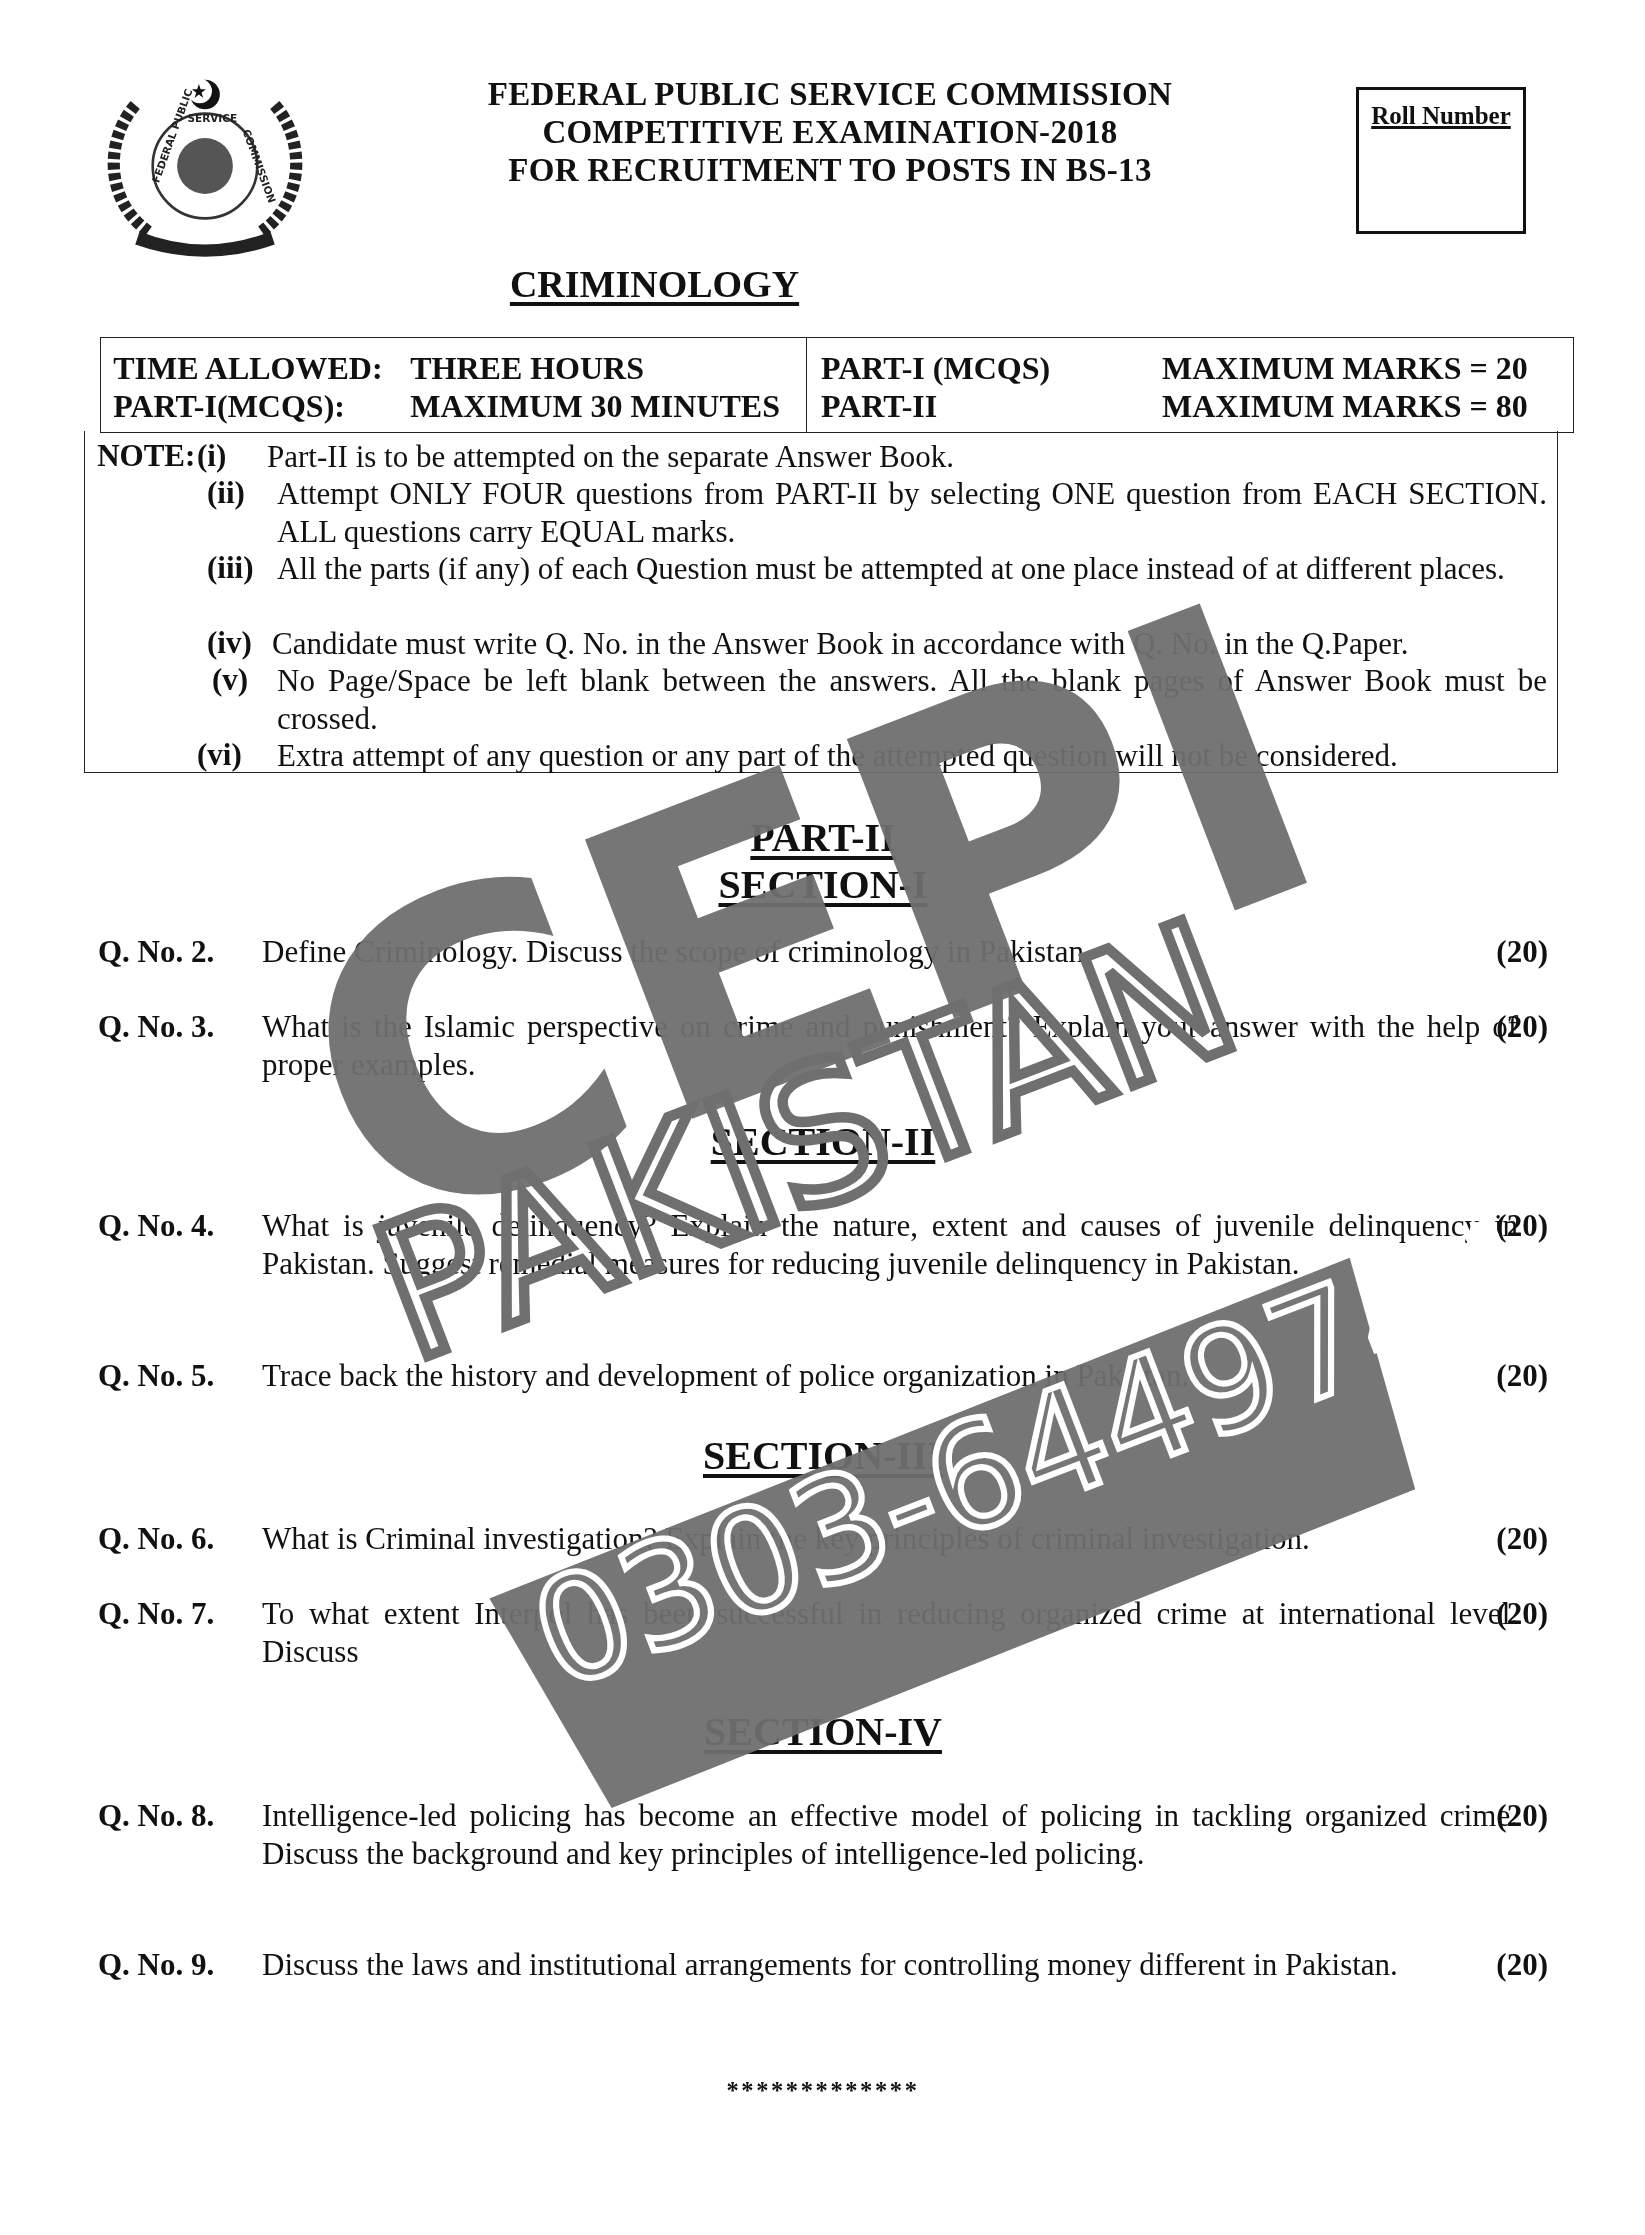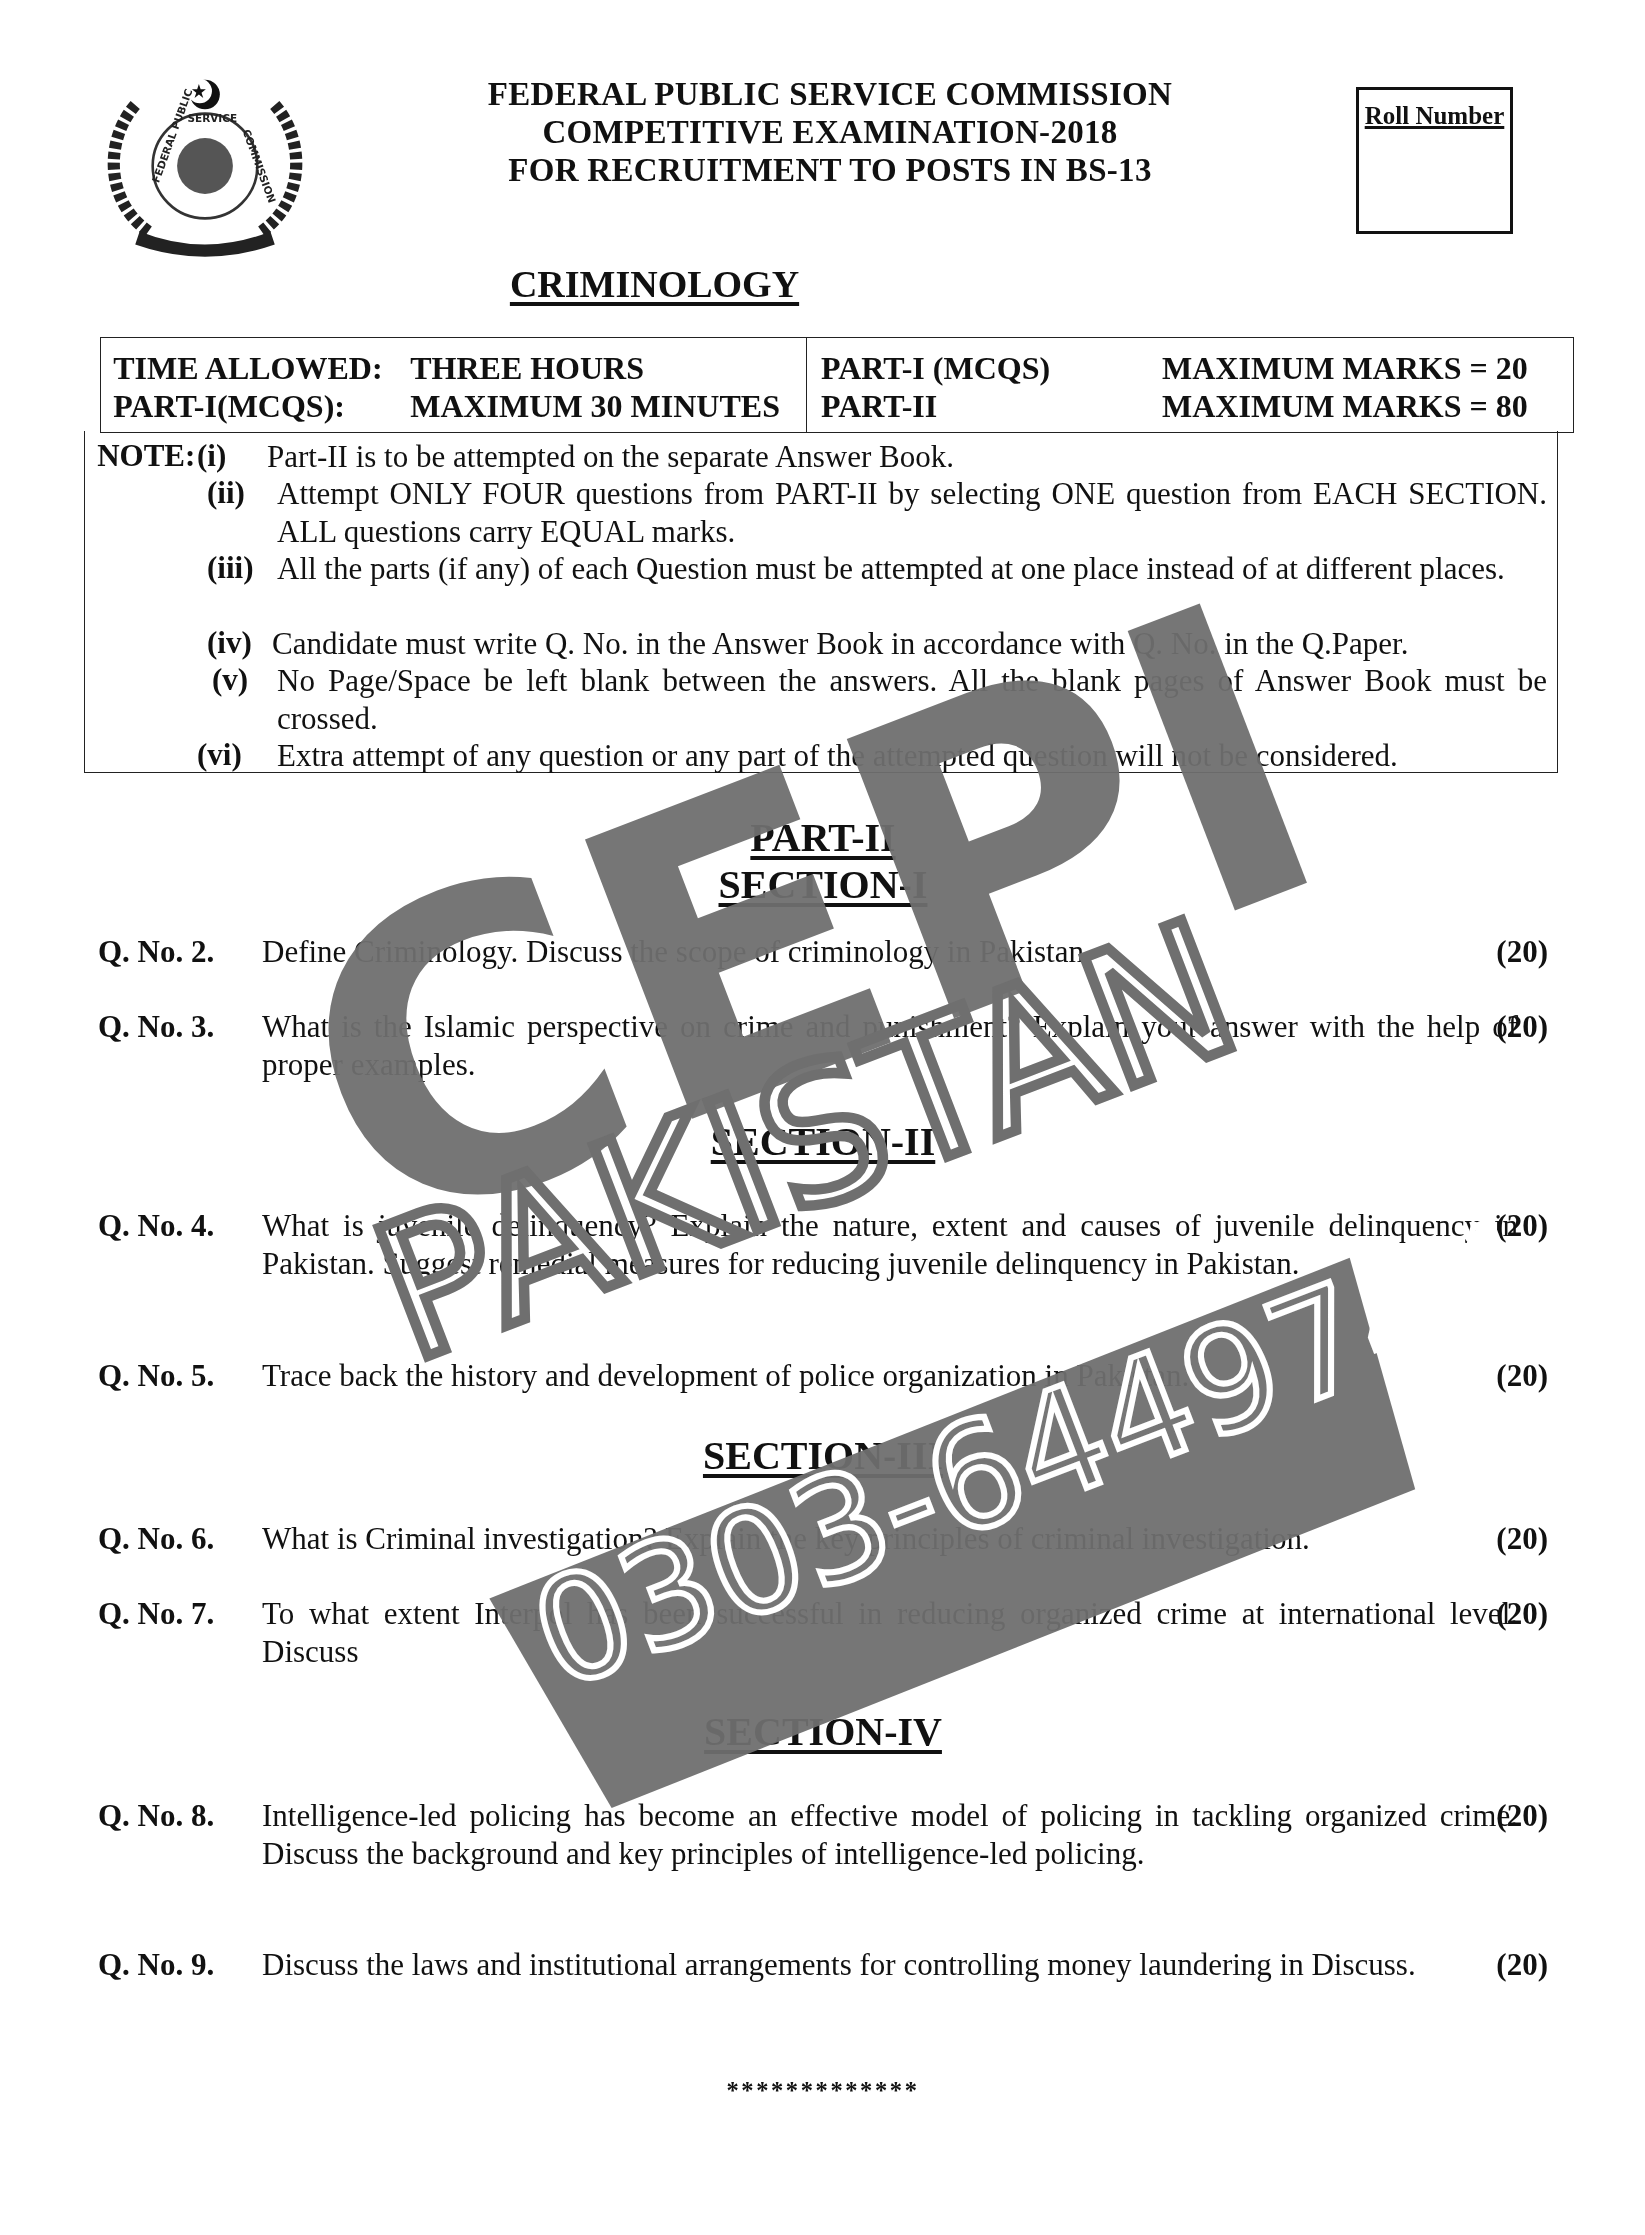--- a/index.html
+++ b/index.html
@@ -7,21 +7,21 @@
       width: 1646px; height: 2236px; position: relative; overflow: hidden;
       font-family: "Liberation Serif", "DejaVu Serif", serif; color: #111;
     }
     .page { position: absolute; left: 0; top: 0; width: 1646px; height: 2236px; }
 
     
     .emblem { position: absolute; left: 96px; top: 70px; width: 218px; height: 192px; }
     .header-lines { position: absolute; left: 402px; top: 75px; width: 856px; text-align: center; }
     .header-lines div { font-weight: bold; font-size: 33px; line-height: 38px; letter-spacing: 0.3px; }
     .roll-box {
-      position: absolute; left: 1356px; top: 87px; width: 157px; height: 147px;
+      position: absolute; left: 1356px; top: 87px; width: 170px; height: 147px;
       border: 3.5px solid #111; box-sizing: border-box; text-align: center;
     }
     .roll-box span { display: inline-block; margin-top: 12.2px; font-weight: bold; font-size: 25px; text-decoration: underline; text-decoration-thickness: 2.6px; }
 
     .subject { position: absolute; left: 0; width: 1309px; top: 262px; text-align: center; }
     .subject span { font-weight: bold; font-size: 38px; text-decoration: underline; text-decoration-thickness: 3.5px; text-underline-offset: 5.2px; }
 
     
     .info-table {
       position: absolute; left: 84px; top: 337px; width: 1474px; height: 96px;
@@ -185,21 +185,21 @@
   <div class="center-heading" style="top:1708px;">
     <span>SECTION-IV</span>
   </div>
   <div class="q-row" style="top:1797px;">
     <span class="q-num">Q. No. 8.</span>
     <div class="q-text">Intelligence-led policing has become an effective model of policing in tackling organized crime. Discuss the background and key principles of intelligence-led policing.</div>
     <span class="q-marks">(20)</span>
   </div>
   <div class="q-row" style="top:1946px;">
     <span class="q-num">Q. No. 9.</span>
-    <div class="q-text">Discuss the laws and institutional arrangements for controlling money laundering in Discuss.</div>
+    <div class="q-text">Discuss the laws and institutional arrangements for controlling money different in Pakistan.</div>
     <span class="q-marks">(20)</span>
   </div>
 
   <div class="footer-stars">*************</div>
 
   <svg class="watermark" viewBox="0 0 1884 2560">
 
     <polygon points="560,1830 1545,1440 1620,1705 700,2070" fill="#6f6f6f" fill-opacity="0.95"></polygon>
 
     <text x="0" y="0" font-family="DejaVu Sans, sans-serif" font-weight="bold" font-size="470" fill="#6f6f6f" fill-opacity="0.95" transform="translate(430,1420) rotate(-21)">CEPI</text>

